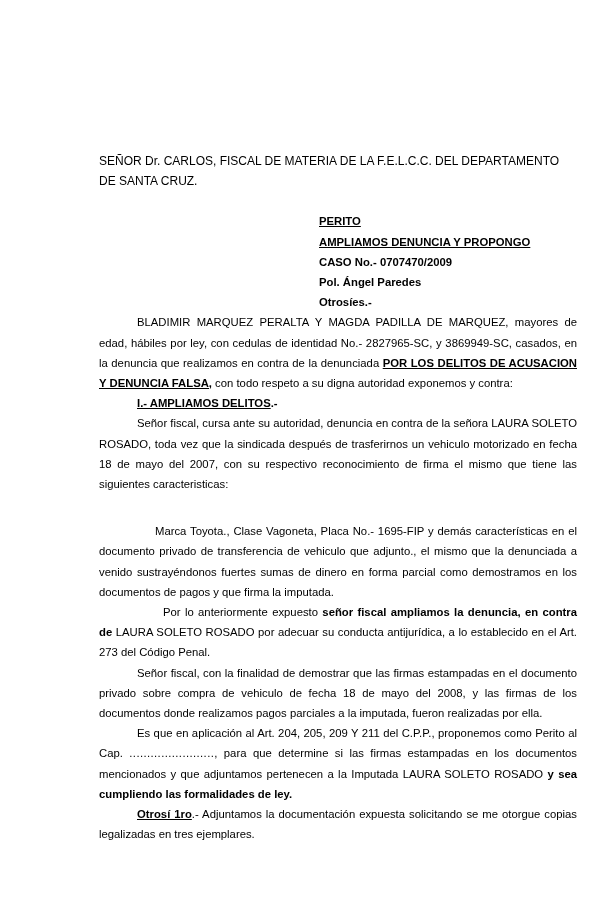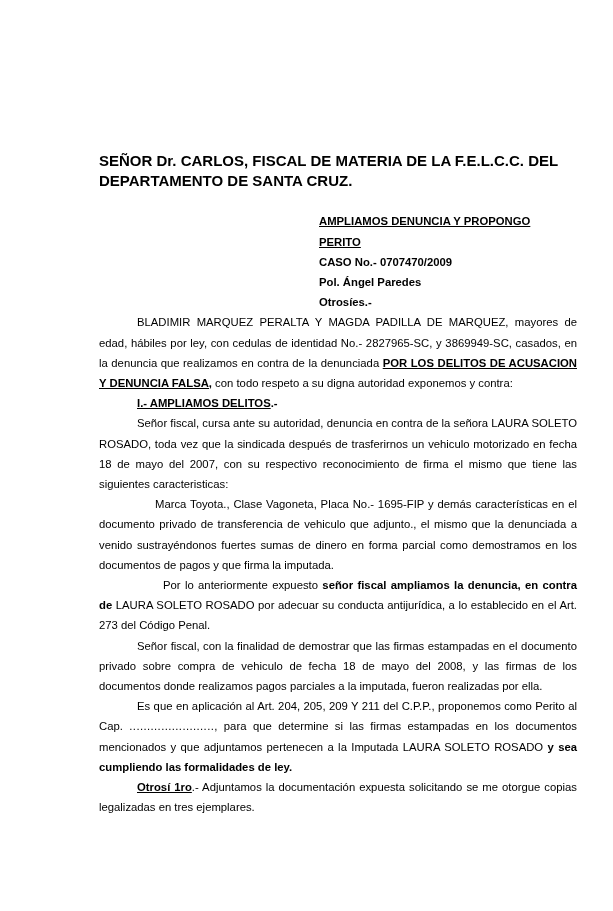--- a/index.html
+++ b/index.html
@@ -30,22 +30,22 @@
     text-justify: inter-word;
   }
   p {
     margin: 0;
   }
   .b { font-weight: bold; }
   .bu { font-weight: bold; text-decoration: underline; }
 
   
   .addressee {
-    font-weight: bold;
-    font-size: 15px;
+    font-weight: normal;
+    font-size: 12px;
     line-height: 20.2px;
     text-align: left;
     width: 470px;
   }
 
   
   .caption-block {
     margin-top: 20px;
     margin-left: 220px;
     font-weight: bold;
@@ -58,21 +58,21 @@
     display: block;
   }
   .caption-block .line {
     display: block;
   }
 
   .para {
     text-align: justify;
   }
   .indent-1 { text-indent: 38px; }
-  .indent-2 { text-indent: 56px; }
+  .indent-2 { text-indent: 56px; margin-top: 27px; }
   .indent-3 { text-indent: 64px; }
 
   .section-head {
     text-indent: 38px;
     text-align: left;
   }
 
   .dots {
     letter-spacing: 0.4px;
   }
@@ -80,22 +80,22 @@
 </head>
 <body>
 
 <div class="page">
 
   <div class="doc-body">
 
     <p class="addressee">SEÑOR Dr. CARLOS, FISCAL DE MATERIA DE LA F.E.L.C.C.  DEL DEPARTAMENTO DE SANTA CRUZ.</p>
 
     <div class="caption-block">
+      <span class="line-u">PERITO</span>
       <span class="line-u">AMPLIAMOS DENUNCIA Y PROPONGO</span>
-      <span class="line-u">PERITO</span>
       <span class="line">CASO No.- 0707470/2009</span>
       <span class="line">Pol. Ángel Paredes</span>
       <span class="line">Otrosíes.-</span>
     </div>
 
     <p class="para indent-1"><span>BLADIMIR MARQUEZ PERALTA Y MAGDA PADILLA DE MARQUEZ, mayores de edad, hábiles por ley, con cedulas de identidad No.- 2827965-SC, y 3869949-SC, casados, en la denuncia  que realizamos en contra de la denunciada  </span><span class="bu">POR LOS DELITOS DE ACUSACION Y DENUNCIA FALSA,</span><span>  con todo respeto a su digna autoridad exponemos y contra:</span></p>
 
     <p class="section-head"><span class="bu">I.- AMPLIAMOS DELITOS</span><span class="b">.-</span></p>
 
     <p class="para indent-1">Señor fiscal, cursa ante su autoridad, denuncia en contra de la señora    LAURA SOLETO ROSADO, toda vez que la sindicada   después de trasferirnos un vehiculo motorizado en fecha  18 de mayo del  2007, con su respectivo reconocimiento de firma el mismo que tiene las siguientes caracteristicas:</p>

